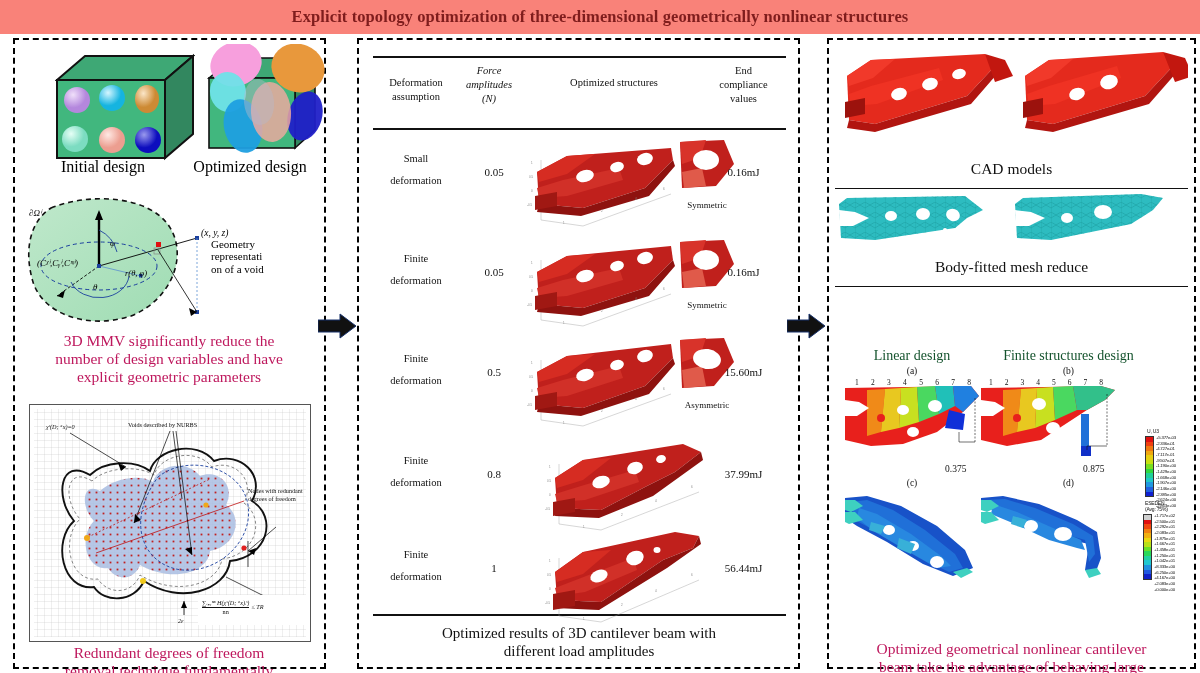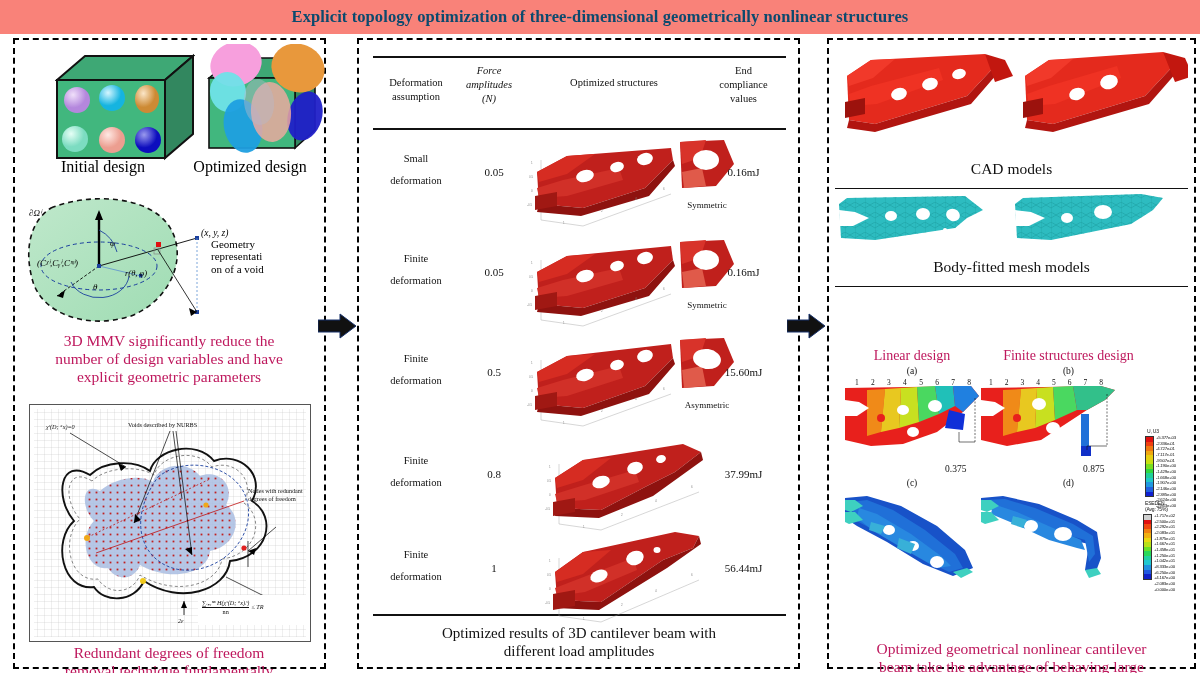--- a/index.html
+++ b/index.html
@@ -5,21 +5,21 @@
   * { box-sizing: border-box; margin:0; padding:0; }
   body {
     width:1200px; height:673px; background:#fff;
     font-family:"Liberation Serif", serif; overflow:hidden; position:relative;
   }
   
   #title-bar {
     position:absolute; left:0; top:0; width:1200px; height:34px;
     background:#f98279; display:flex; align-items:center; justify-content:center;
   }
-  #title-bar .t { font-weight:bold; font-size:16.5px; color:#0c4a6e; letter-spacing:.1px; }
+  #title-bar .t { font-weight:bold; font-size:16.5px; color:#7f1d1d; letter-spacing:.1px; }
 
   
   .panel { position:absolute; border:2.5px dashed #000; background:#fff; }
   #panel-left   { left:13px;   top:38px; width:313px; height:631px; }
   #panel-mid    { left:357px; top:38px; width:443px; height:631px; }
   #panel-right  { left:827px; top:38px; width:369px; height:631px; }
 
   .arrow { position:absolute; width:38px; height:26px; }
   #arrow-1 { left:318px; top:313px; }
   #arrow-2 { left:787px; top:313px; }
@@ -67,21 +67,21 @@
                  font-size:15px; line-height:1.2; color:#111; }
 
   
   .beamsvg { position:absolute; }
 
   
   #right-inner { position:absolute; left:0; top:0; width:365px; height:627px; }
   .rsec { position:absolute; left:6px; width:353px; }
   .rdiv { position:absolute; left:6px; width:353px; border-top:1.6px solid #111; }
   .rlabel { position:absolute; text-align:center; font-size:15.5px; color:#111; width:353px; left:6px; }
-  .subhdr { position:absolute; text-align:center; font-size:14px; color:#be185d; }
+  .subhdr { position:absolute; text-align:center; font-size:14px; color:#14532d; }
   .subtag { position:absolute; text-align:center; font-size:9.5px; color:#111; }
   .dimtxt { position:absolute; font-size:9.5px; color:#111; }
   .cbar-title { position:absolute; font-size:5px; font-family:"Liberation Sans", sans-serif;
                 color:#111; line-height:1.25; letter-spacing:-.2px; }
   .cbar-vals { position:absolute; font-size:4.4px; font-family:"Liberation Sans", sans-serif;
                color:#111; line-height:1.29; letter-spacing:-.25px; }
   .cbar-swatch { position:absolute; width:9px; }
   .cbar-swatch div { height:4.55px; }
   .nodenum { position:absolute; font-size:7.5px; color:#111; }
   #cap-right { left:6px; top:600px; width:353px; }
@@ -540,21 +540,21 @@
         <circle cx="110" cy="38" r="2" fill="#fff"></circle>
       </g>
       <g transform="translate(176,0)">
         <path d="M4 12 L12 6 L130 2 L152 6 L142 18 L120 32 L40 48 L6 46 Z" fill="#2dbcc0"></path>
         <path d="M4 12 L12 6 L130 2 L152 6 L142 18 L120 32 L40 48 L6 46 Z" fill="url(#meshp)"></path>
         <path d="M4 18 L20 20 L34 26 L18 34 L5 34 Z" fill="#fff"></path>
         <ellipse cx="56" cy="26" rx="6" ry="5" fill="#fff"></ellipse>
         <ellipse cx="92" cy="20" rx="9" ry="7" fill="#fff"></ellipse>
       </g>
     </svg>
-    <div class="rlabel" style="top:218px;">Body-fitted mesh models</div>
+    <div class="rlabel" style="top:218px;">Body-fitted mesh reduce</div>
     <div class="rdiv" style="top:246px;"></div>
 
     <div class="subhdr" style="left:18px; top:308px; width:130px;">Linear design</div>
     <div class="subhdr" style="left:152px; top:308px; width:175px;">Finite structures design</div>
     <div class="subtag" style="left:18px; top:326px; width:130px;">(a)</div>
     <div class="subtag" style="left:152px; top:326px; width:175px;">(b)</div>
 
     <div style="position:absolute; left:26px; top:338px; width:116px; display:flex; justify-content:space-between;">
       <span class="nodenum" style="position:static">1</span>
       <span class="nodenum" style="position:static">2</span>

